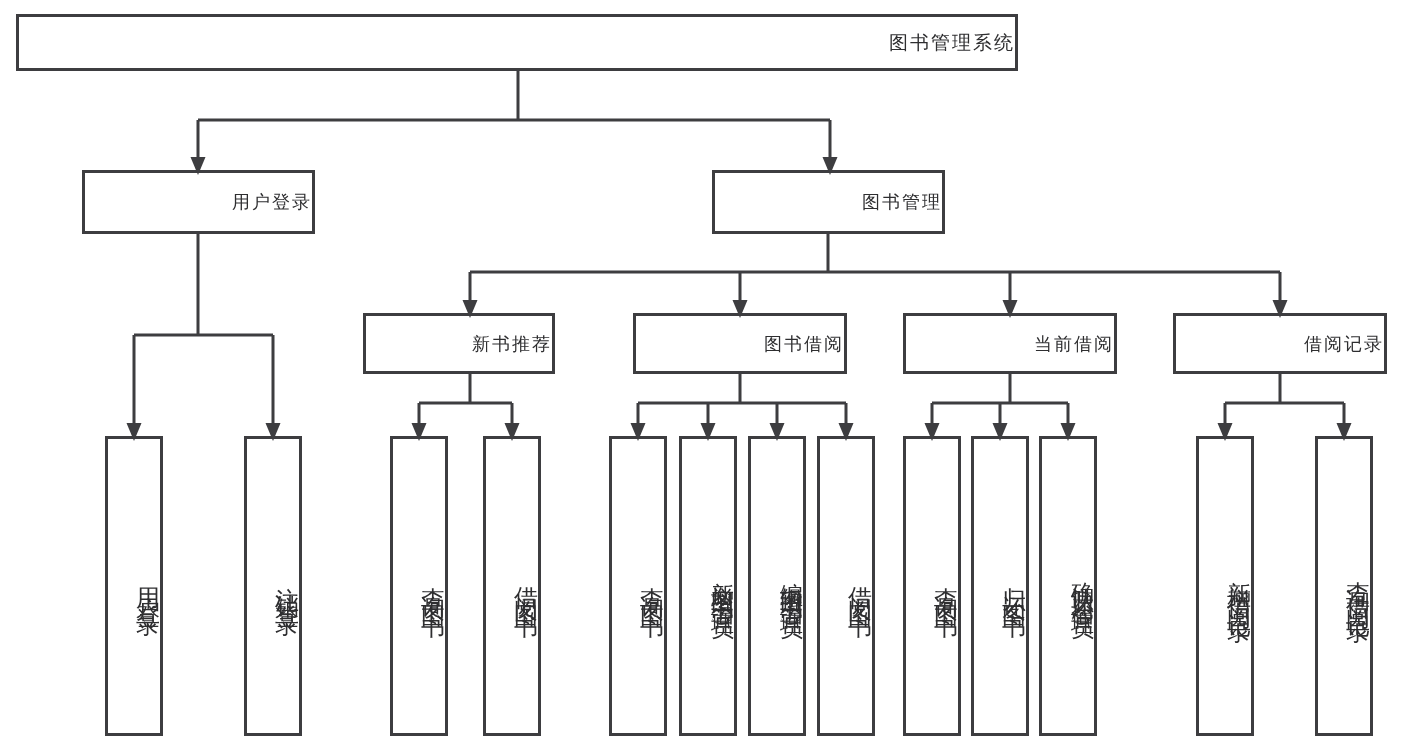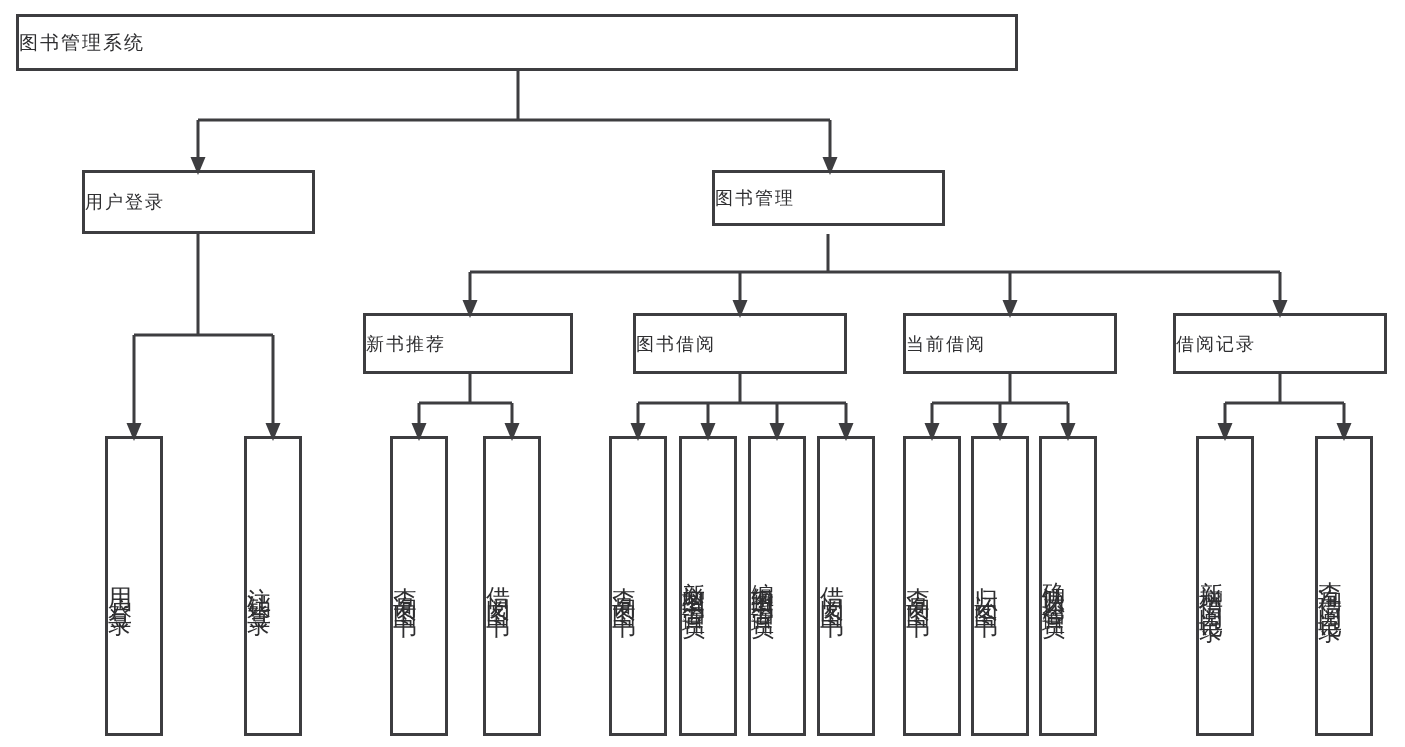--- a/index.html
+++ b/index.html
@@ -3,21 +3,21 @@
 <meta charset="utf-8">
 <style>
   html, body { margin:0; padding:0; background:#ffffff; }
   .canvas {
     position:relative; width:1405px; height:747px; background:#ffffff;
     font-family:"Liberation Sans","DejaVu Sans",sans-serif;
     overflow:hidden; color:#2e2e30;
   }
   .box {
     position:absolute; background:#ffffff; border:3px solid #3d3d40;
-    box-sizing:border-box; display:flex; align-items:center; justify-content:flex-start;
+    box-sizing:border-box; display:flex; align-items:center; justify-content:flex-end;
   }
   .h  { font-size:18px; letter-spacing:2px; }
   .root { font-size:19px; }
   .v  { top:436px; width:58px; height:300px; }
   .v .vtext {
     writing-mode:vertical-rl; text-orientation:mixed;
     font-size:24px; line-height:1; letter-spacing:9px;
   }
   .v.mid  .vtext { letter-spacing:8px; }
   .v.long .vtext { font-size:23px; letter-spacing:5px; }
@@ -33,25 +33,25 @@
 
 <div class="canvas">
 
   <div class="box h root" style="left:16px; top:14px; width:1002px; height:57px">
     <span>图书管理系统</span>
   </div>
 
   <div class="box h" style="left:82px; top:170px; width:233px; height:64px">
     <span>用户登录</span>
   </div>
-  <div class="box h" style="left:712px; top:170px; width:233px; height:56px">
+  <div class="box h" style="left:712px; top:170px; width:233px; height:64px">
     <span>图书管理</span>
   </div>
 
-  <div class="box h" style="left:363px; top:313px; width:210px; height:61px">
+  <div class="box h" style="left:363px; top:313px; width:192px; height:61px">
     <span>新书推荐</span>
   </div>
   <div class="box h" style="left:633px; top:313px; width:214px; height:61px">
     <span>图书借阅</span>
   </div>
   <div class="box h" style="left:903px; top:313px; width:214px; height:61px">
     <span>当前借阅</span>
   </div>
   <div class="box h" style="left:1173px; top:313px; width:214px; height:61px">
     <span>借阅记录</span>

